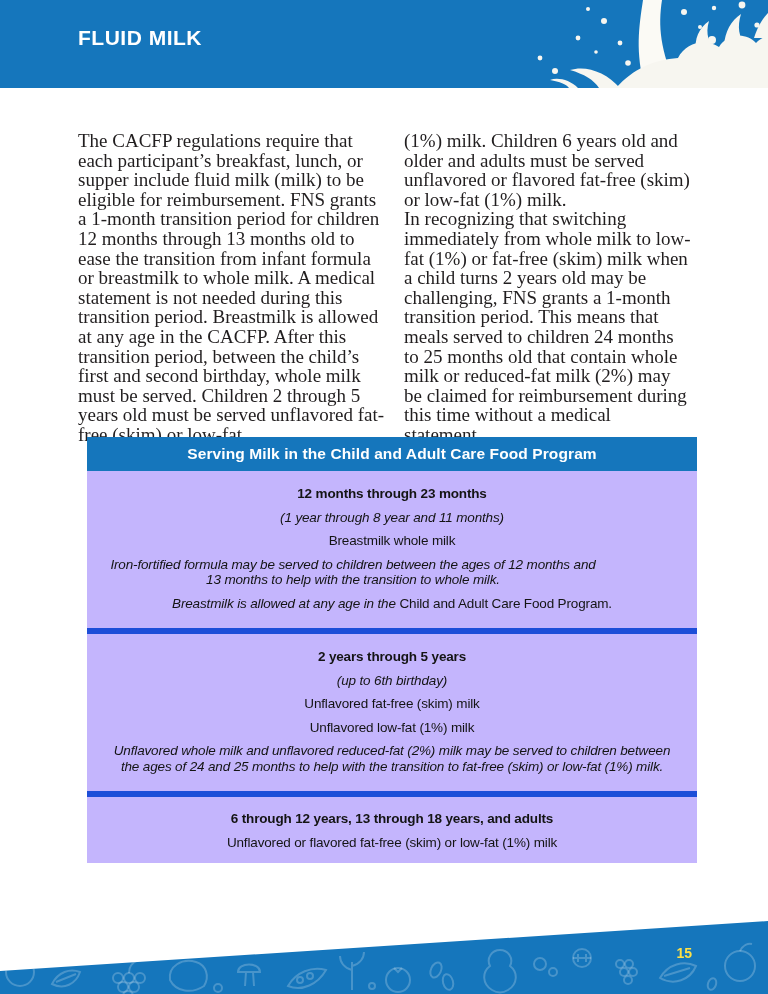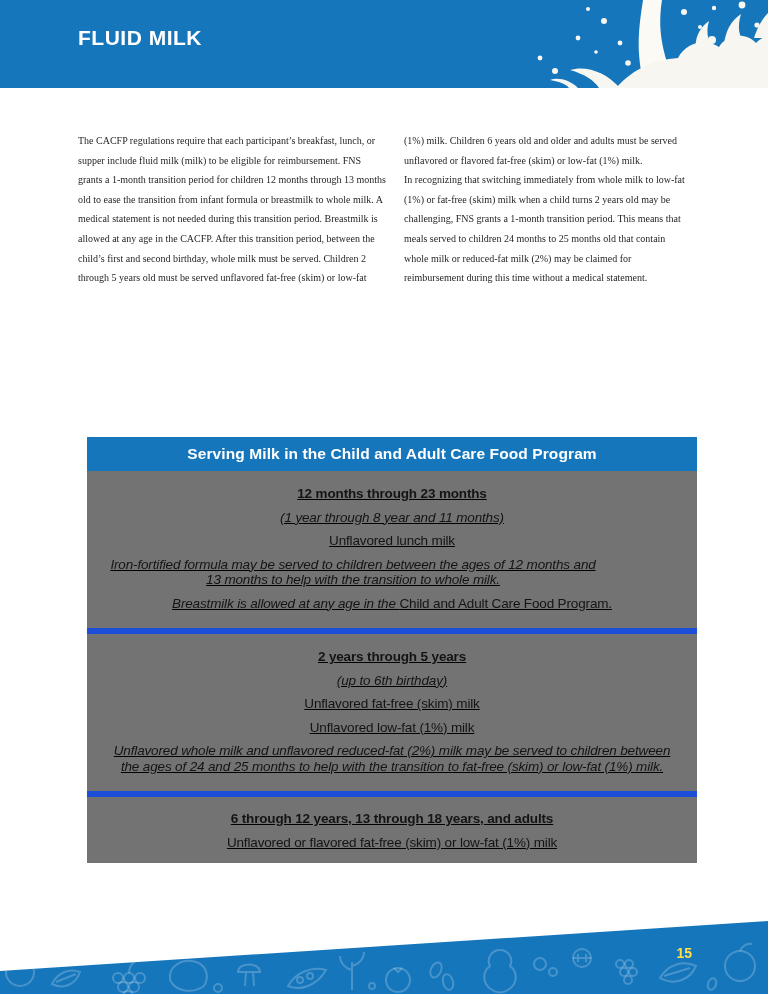--- a/index.html
+++ b/index.html
@@ -16,37 +16,37 @@
   .hdr-title{
     position:absolute;left:78px;top:0;height:76px;display:flex;align-items:center;
     color:#ffffff;font-size:21px;font-weight:bold;letter-spacing:.5px;
   }
   .hdr-art{position:absolute;right:0;top:0;width:240px;height:88px;}
 
   
   .cols{
     position:absolute;left:78px;top:131px;width:614px;
     display:flex;gap:17px;
-    font-family:"Liberation Serif",serif;font-size:10px;line-height:19.6px;
+    font-family:"Liberation Serif",serif;font-size:19px;line-height:19.6px;
     color:#211e1f;
   }
   .col-left{width:309px;}
   .col-right{width:288px;}
   .col-right p{margin:0 0 13px 0;}
   .cols p{margin:0;}
 
   
   .tbl{
     position:absolute;left:79px;top:437px;width:610px;padding-left:8px;
   }
   .tbl-head{
     background:#1576bc;height:34px;display:flex;align-items:center;justify-content:center;
     color:#ffffff;font-size:15.5px;font-weight:bold;letter-spacing:.1px;
   }
-  .tbl-body{background:#737373;text-decoration:underline;}
+  .tbl-body{background:#c4b5fd;}
   .tbl-sec{padding:15px 20px 17px 20px;text-align:center;color:#141414;
     font-size:13.5px;letter-spacing:-.15px;}
   .tbl-sec + .tbl-sec{border-top:6px solid #1d4ed8;}
   .tbl-sec p{margin:0 0 8px 0;line-height:15.5px;}
   .tbl-sec p:last-child{margin-bottom:0;}
   .t-h{font-weight:bold;}
   .t-i{font-style:italic;}
   .t-note{font-style:italic;line-height:16.5px;margin-left:auto;margin-right:auto;}
   .w490{max-width:492px;}
   .w580{max-width:586px;}
@@ -113,21 +113,21 @@
     </div>
   </div>
 
   <div class="tbl">
     <div class="tbl-head">Serving Milk in the Child and Adult Care Food Program</div>
     <div class="tbl-body">
 
       <div class="tbl-sec">
         <p class="t-h">12 months through 23 months</p>
         <p class="t-i">(1 year through 8 year and 11 months)</p>
-        <p>Unflavored lunch milk</p>
+        <p>Breastmilk whole milk</p>
         <p class="t-note w490">Iron-fortified formula may be served to children between the ages of 12 months and 13 months to help with the transition to whole milk.</p>
         <p><span class="t-i">Breastmilk is allowed at any age in the </span><span>Child and Adult Care Food Program.</span></p>
       </div>
 
       <div class="tbl-sec">
         <p class="t-h">2 years through 5 years</p>
         <p class="t-i">(up to 6th birthday)</p>
         <p>Unflavored fat-free (skim) milk</p>
         <p>Unflavored low-fat (1%) milk</p>
         <p class="t-note w580">Unflavored whole milk and unflavored reduced-fat (2%) milk may be served to children between the ages of 24 and 25 months to help with the transition to fat-free (skim) or low-fat (1%) milk.</p>

